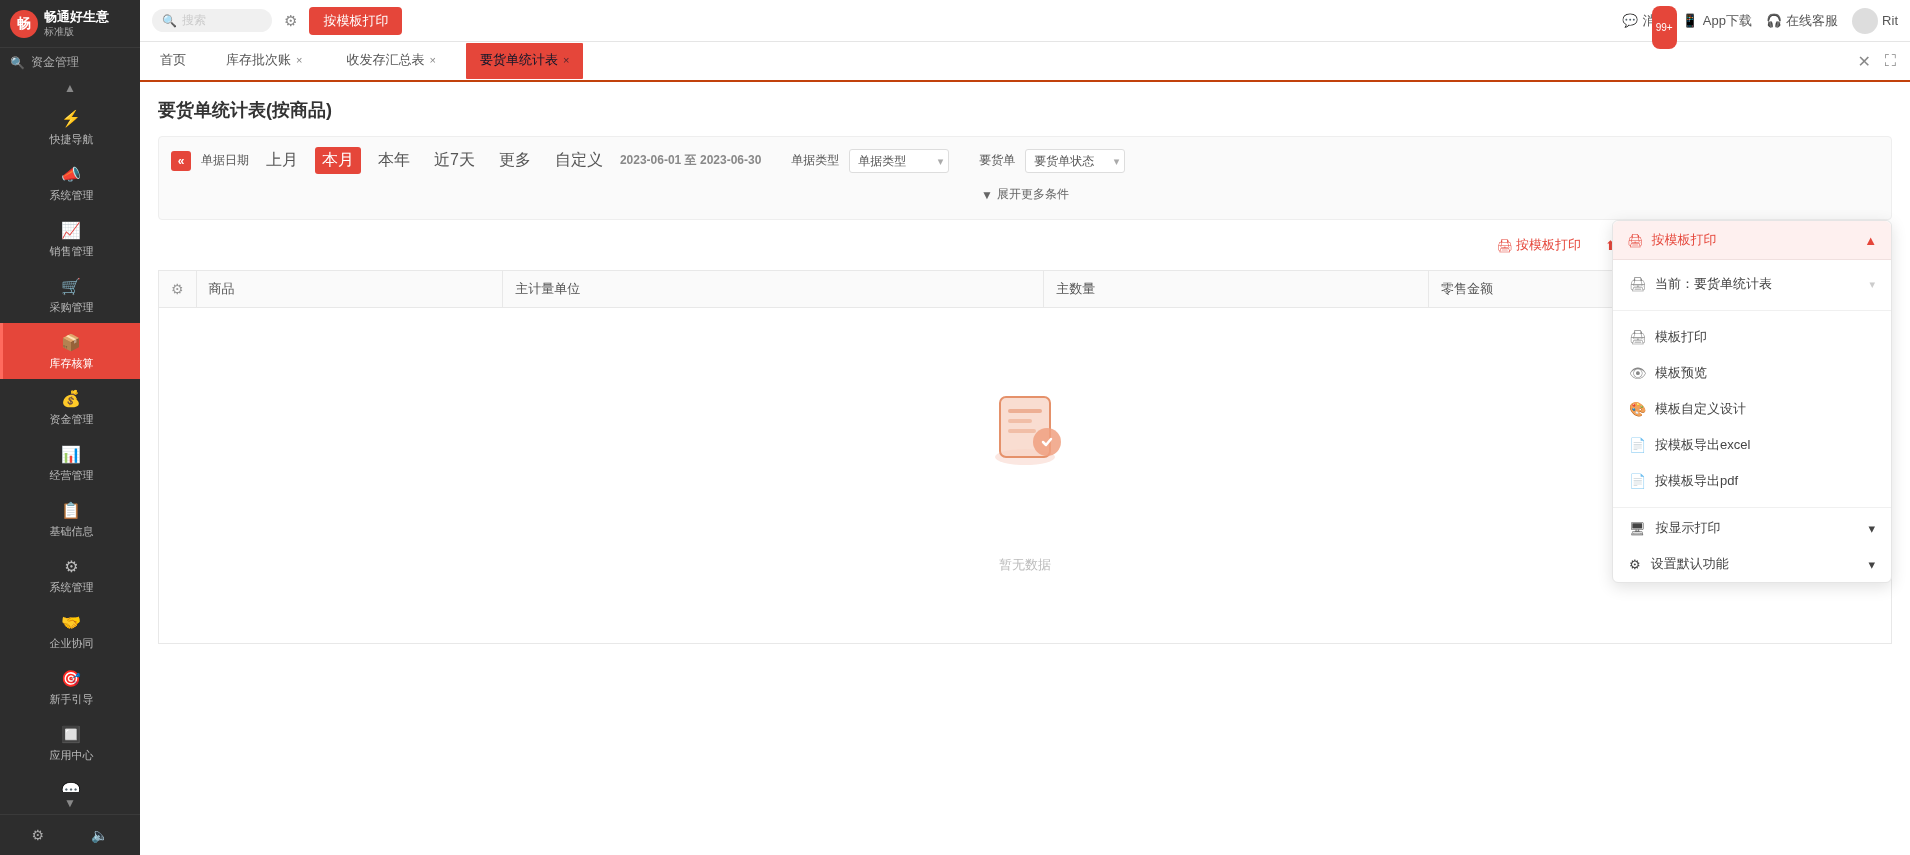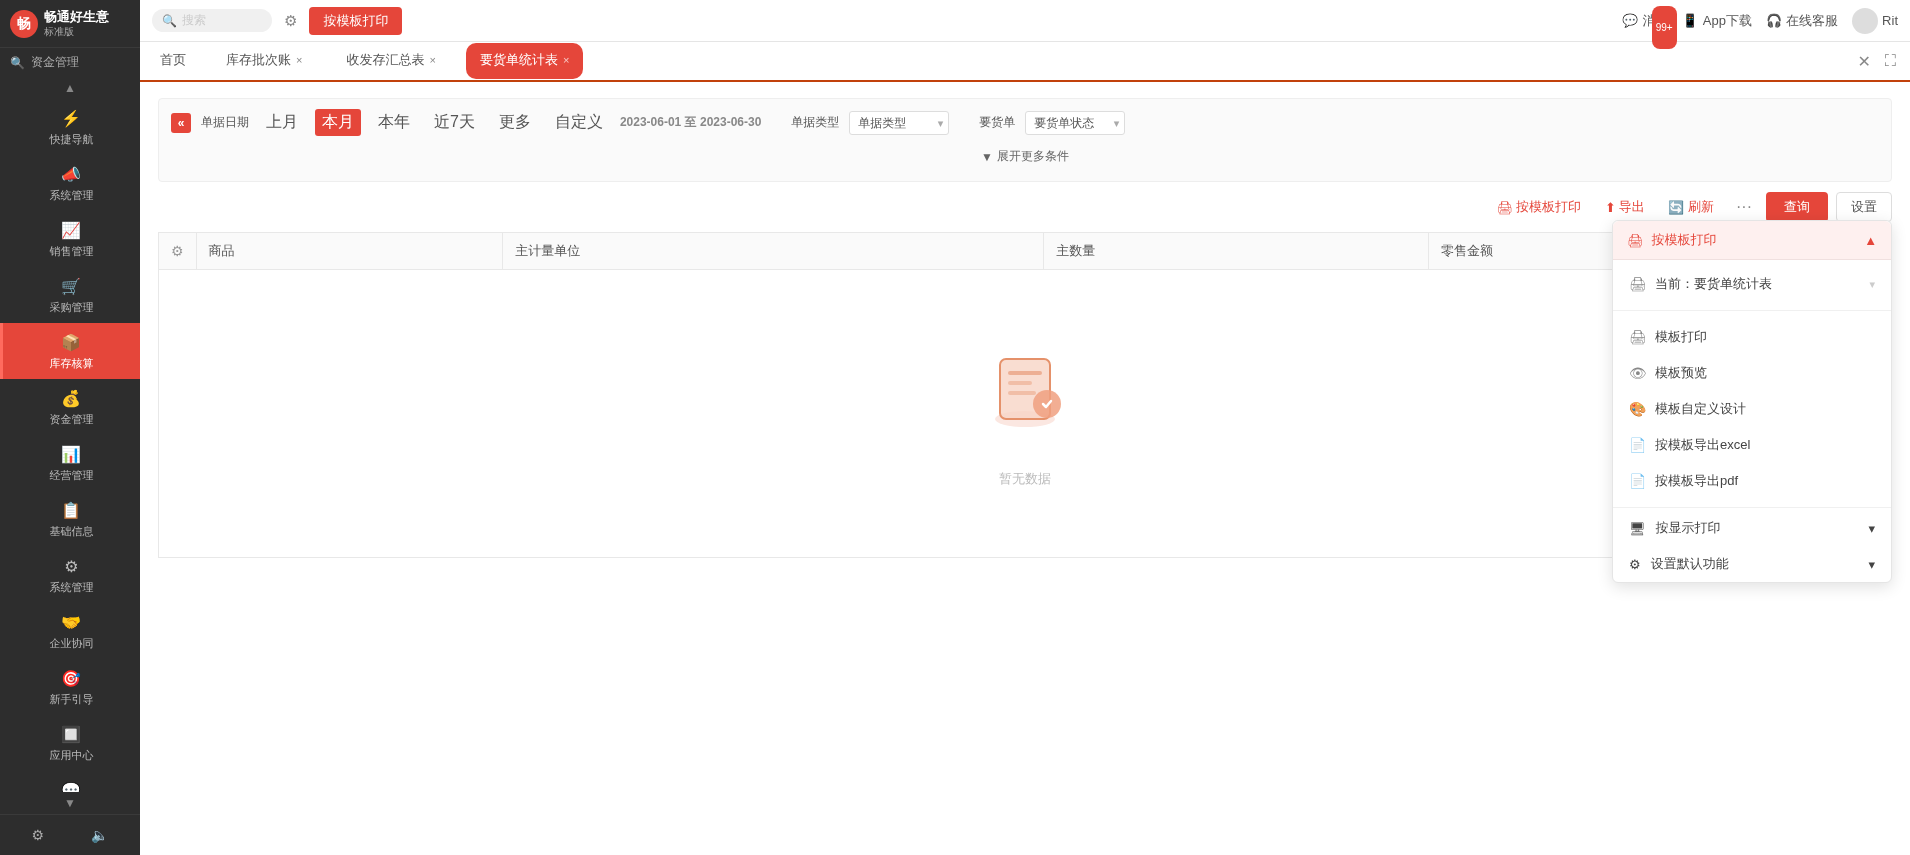--- a/index.html
+++ b/index.html
@@ -176,22 +176,22 @@
       display: flex; align-items: center; gap: 5px;
       padding: 8px 14px;
       cursor: pointer;
       font-size: 13px;
       color: #555;
       border-bottom: 2px solid transparent;
       white-space: nowrap;
     }
     .tab-item.active {
       background: #e5463a;
-      color: #ffffff;
-      border-radius: 10px;
+      color: #0f172a;
+      border-radius: 1px;
     }
     .tab-close {
       font-size: 11px;
       color: inherit;
       opacity: 0.7;
       cursor: pointer;
     }
     .tab-home {
       color: #555;
       font-size: 13px;
@@ -370,20 +370,21 @@
       font-size: 14px;
     }
 
     
     .empty-state {
       display: flex;
       flex-direction: column;
       align-items: center;
       justify-content: center;
       padding: 60px 0;
+      gap: 48px;
     }
     .empty-icon {
       font-size: 80px;
       margin-bottom: 12px;
     }
     .empty-text {
       color: #bbb;
       font-size: 13px;
     }
 
@@ -596,20 +597,21 @@
       <span class="tab-close">×</span>
     </div>
     <div class="tab-bar-spacer"></div>
     <div class="tab-bar-controls">
       <span class="tab-control-btn">✕</span>
       <span class="tab-control-btn">⛶</span>
     </div>
   </div>
 
   <div class="page-content">
+    <div class="page-title">要货单统计表(按商品)</div>
 
     <div class="filter-bar">
       <div class="filter-row">
         <div class="filter-collapse-icon">«</div>
         <span class="filter-label">单据日期</span>
         <button class="date-btn">上月</button>
         <button class="date-btn active">本月</button>
         <button class="date-btn">本年</button>
         <button class="date-btn">近7天</button>
         <button class="date-btn">更多</button>

